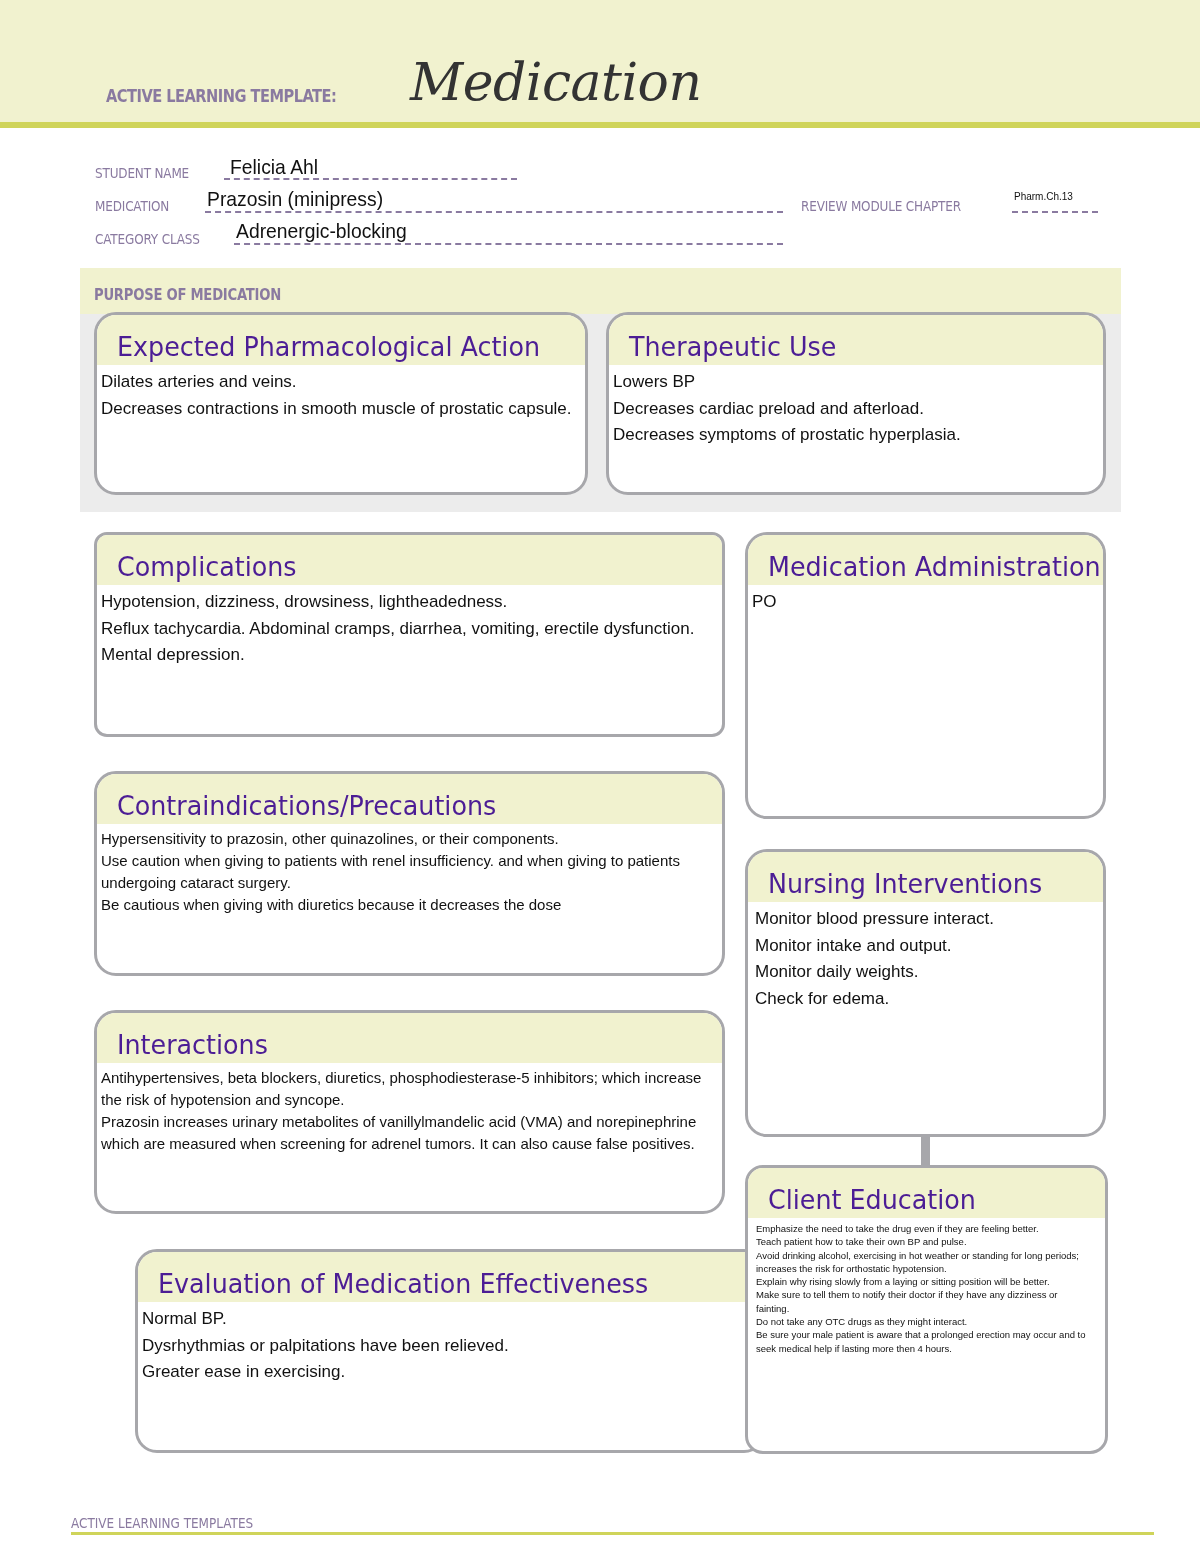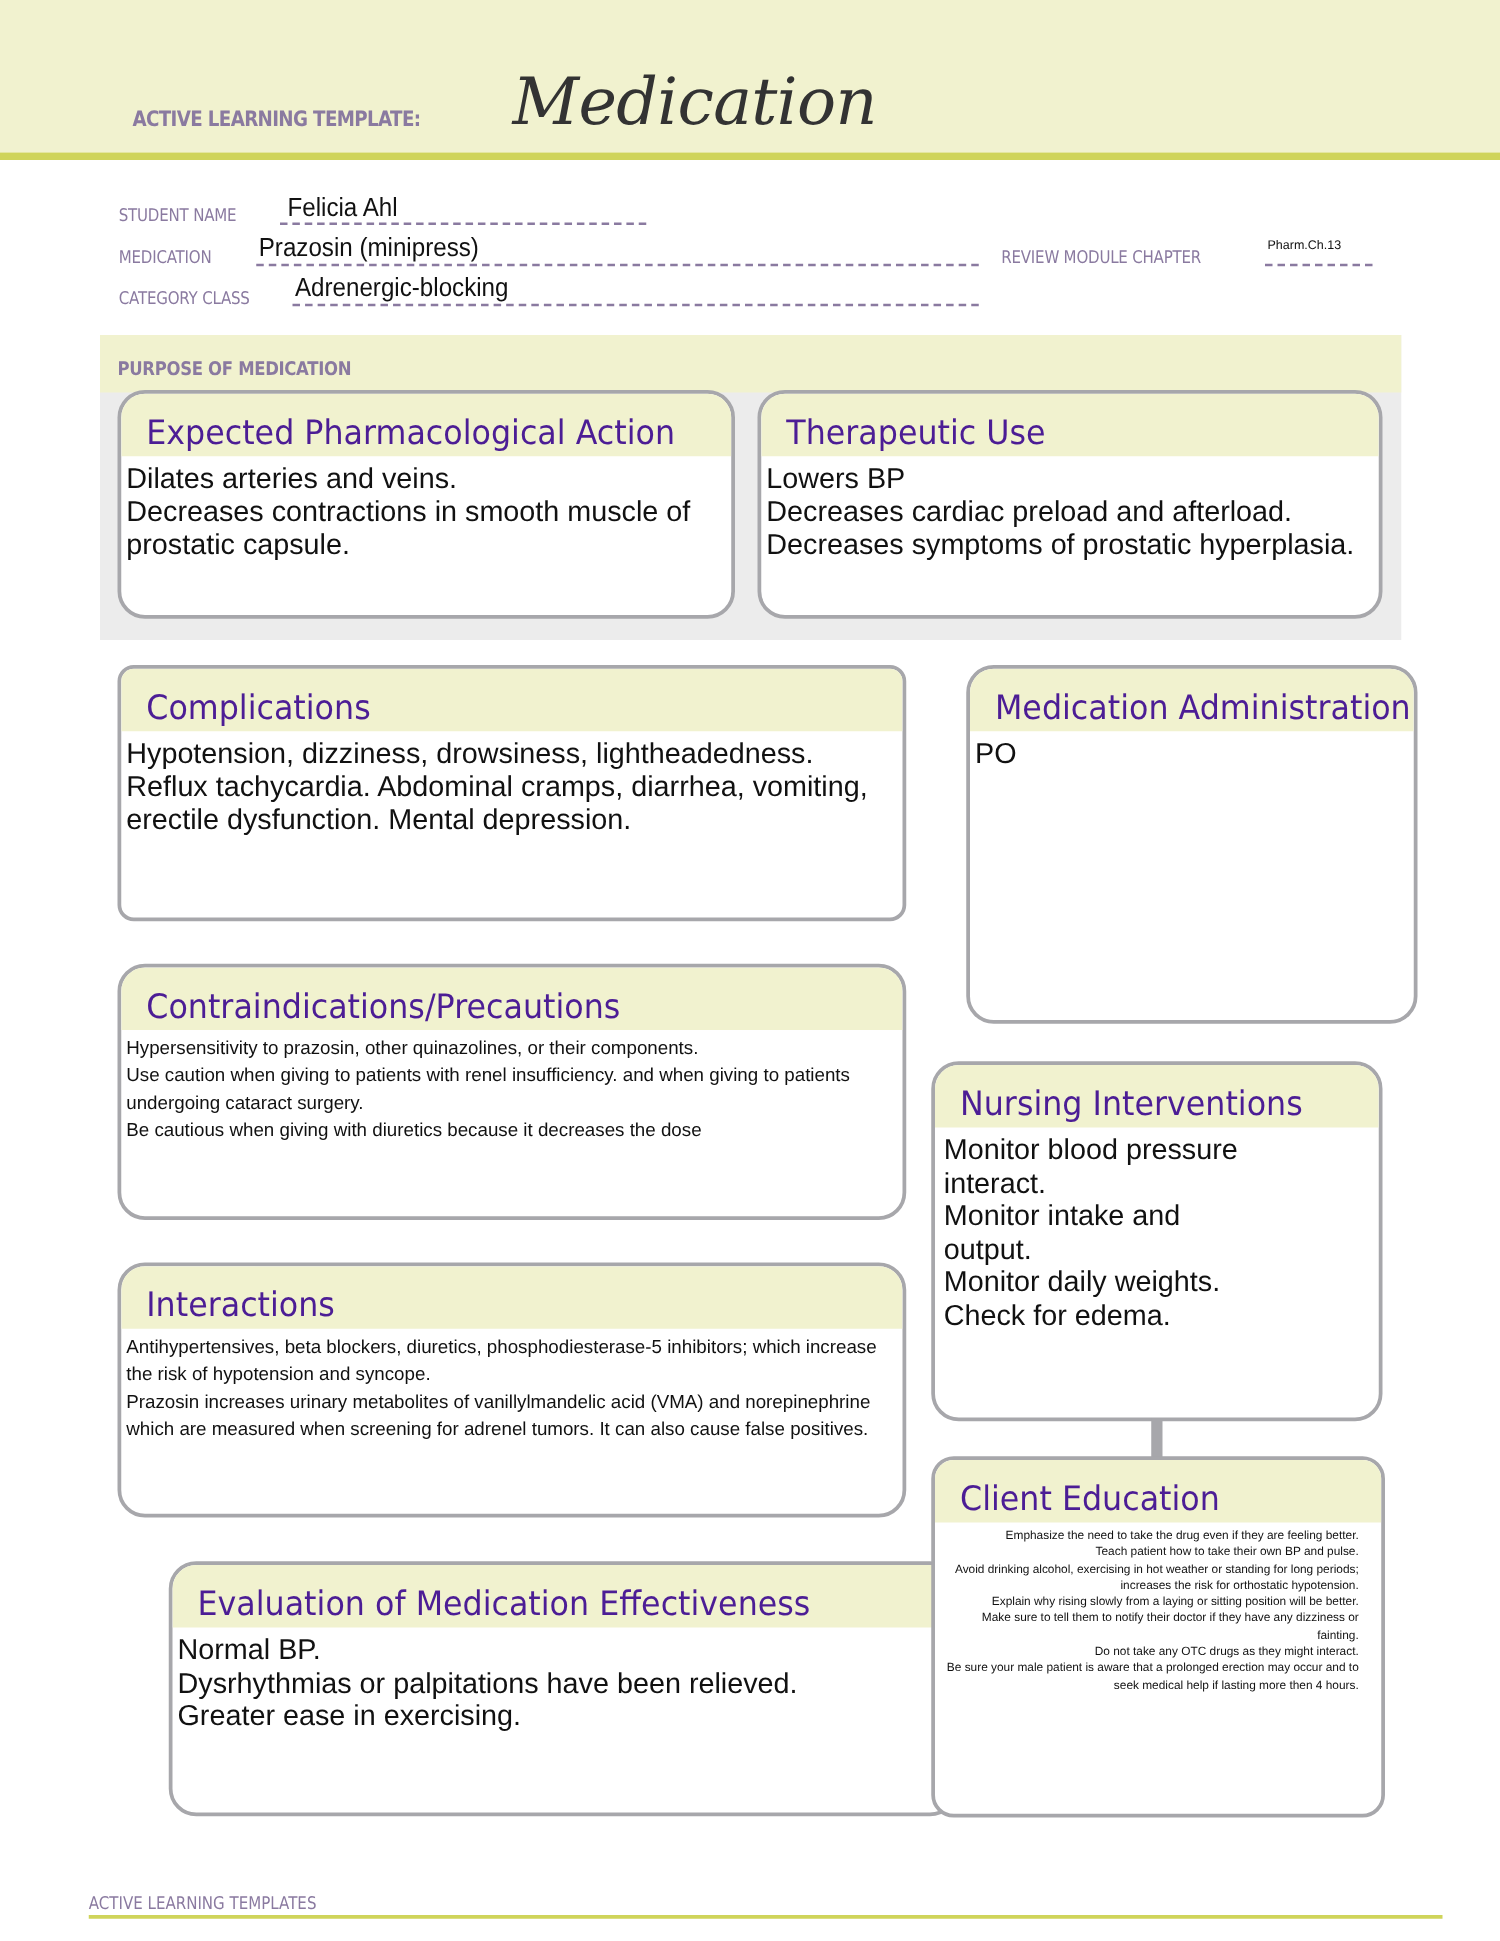--- a/index.html
+++ b/index.html
@@ -17,23 +17,23 @@
   .sup-value { position: absolute; font-size: 10px; color: #111; white-space: nowrap; }
 
   .purpose-band { position: absolute; left: 80px; top: 268px; width: 1041px; height: 244px; background: #ececec; }
   .purpose-head { position: absolute; left: 80px; top: 268px; width: 1041px; height: 46px; background: #f1f2cf; }
   .purpose-label { position: absolute; left: 94px; top: 286px; font-family: "DejaVu Sans", sans-serif; font-weight: bold; font-size: 15px; color: #8a7aa0; transform: scaleX(0.88); transform-origin: left center; letter-spacing: -0.3px; }
 
   .card { position: absolute; background: #fff; border: 3px solid #a7a7ab; border-radius: 22px; overflow: hidden; }
   .card-head { height: 50px; background: #f1f2cf; padding-left: 20px; padding-top: 16px; font-family: "DejaVu Sans", sans-serif; font-size: 27px; color: #4c1d95; white-space: nowrap; }
   .card-head span { display: inline-block; transform: scaleX(0.94); transform-origin: left center; }
   .card-body { padding: 4px 4px 0 4px; white-space: pre-line; color: #111; }
-  .fs-lg { font-size: 23px; line-height: 26.5px; }
+  .fs-lg { font-size: 17px; line-height: 26.5px; }
   .fs-md { font-size: 15px; line-height: 22px; }
-  .fs-sm { font-size: 9.5px; line-height: 13.3px; text-align: right; }
+  .fs-sm { font-size: 9.5px; line-height: 13.3px; }
 
   .connector { position: absolute; left: 921px; top: 1135px; width: 9px; height: 32px; background: #a7a7ab; }
 
   .footer-label { position: absolute; left: 71px; top: 1515px; font-family: "DejaVu Sans", sans-serif; font-size: 14px; color: #8a7aa0; transform: scaleX(0.86); transform-origin: left center; white-space: nowrap; }
   .footer-rule { position: absolute; left: 71px; top: 1532px; width: 1083px; height: 3px; background: #cfd45a; }
 </style>
 </head>
 <body>
 
 <div class="top-band"></div>
@@ -93,21 +93,21 @@
 Prazosin increases urinary metabolites of vanillylmandelic acid (VMA) and norepinephrine which are measured when screening for adrenel tumors. It can also cause false positives.</div>
 </div>
 
 <div class="card" style="left:94px; top:1249px; width:631px; height:204px;margin-left:41px;">
   <div class="card-head"><span>Evaluation of Medication Effectiveness</span></div>
   <div class="card-body fs-lg">Normal BP.
 Dysrhythmias or palpitations have been relieved.
 Greater ease in exercising.</div>
 </div>
 
-<div class="card" style="left:745px; top:532px; width:361px; height:287px;margin-left:28px;">
+<div class="card" style="left:745px; top:532px; width:361px; height:287px;">
   <div class="card-head"><span>Medication Administration</span></div>
   <div class="card-body fs-lg">PO</div>
 </div>
 
 <div class="card" style="left:745px; top:849px; width:361px; height:288px;">
   <div class="card-head"><span>Nursing Interventions</span></div>
   <div class="card-body fs-lg" style="padding-left:7px; padding-right:90px;">Monitor blood pressure interact.
 Monitor intake and output.
 Monitor daily weights.
 Check for edema.</div>

